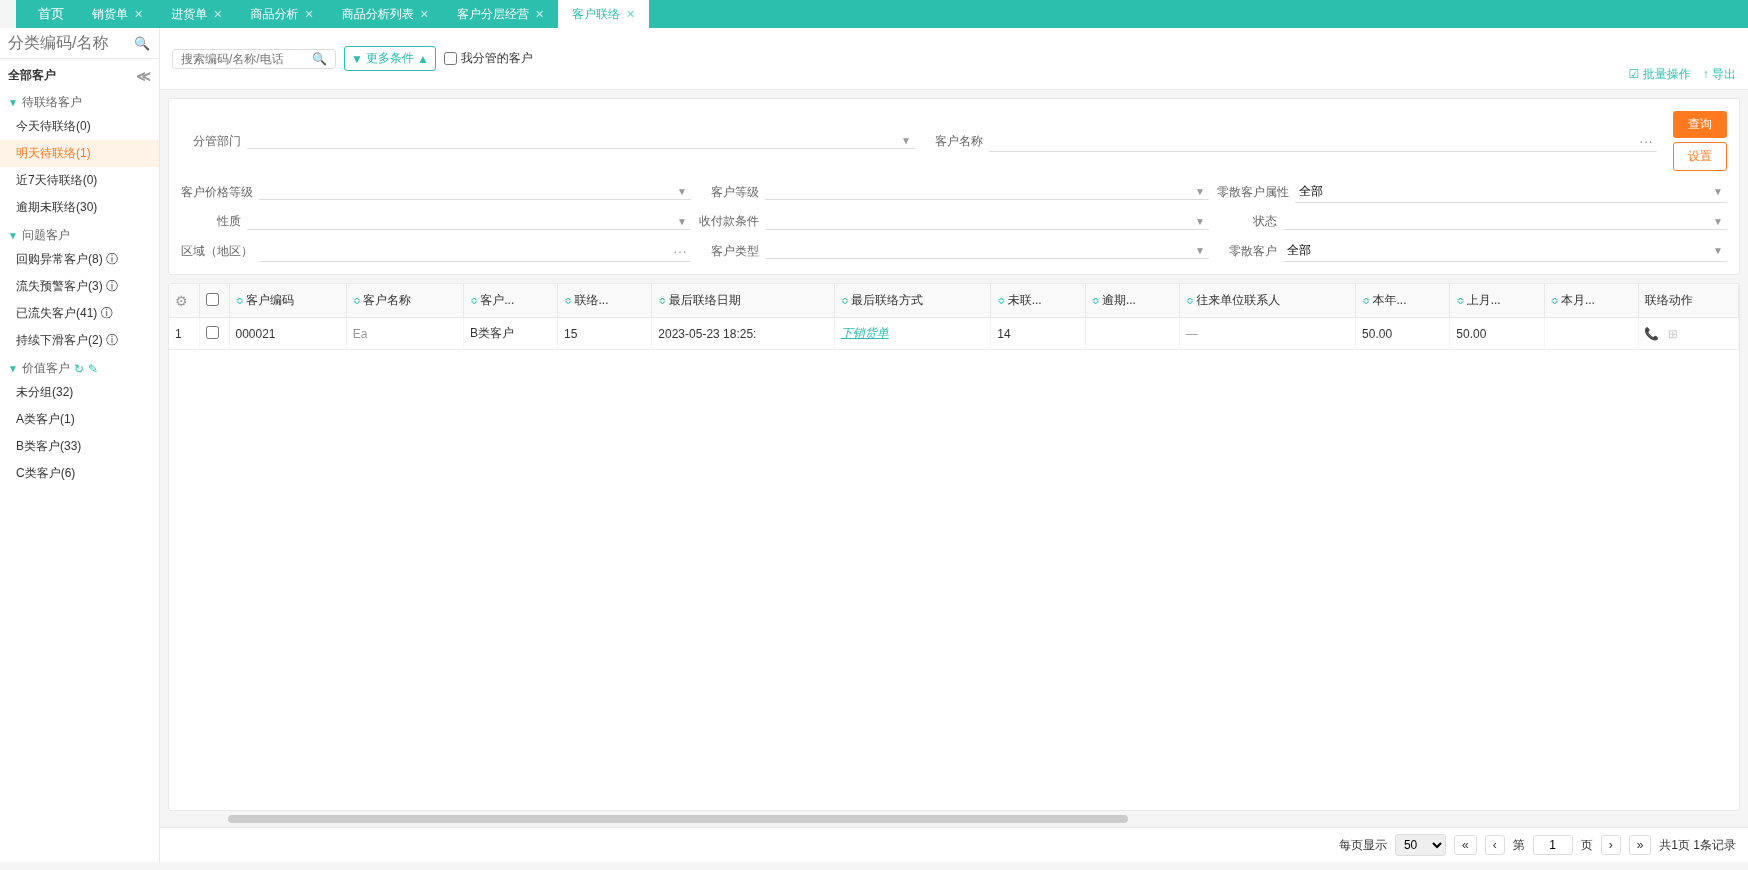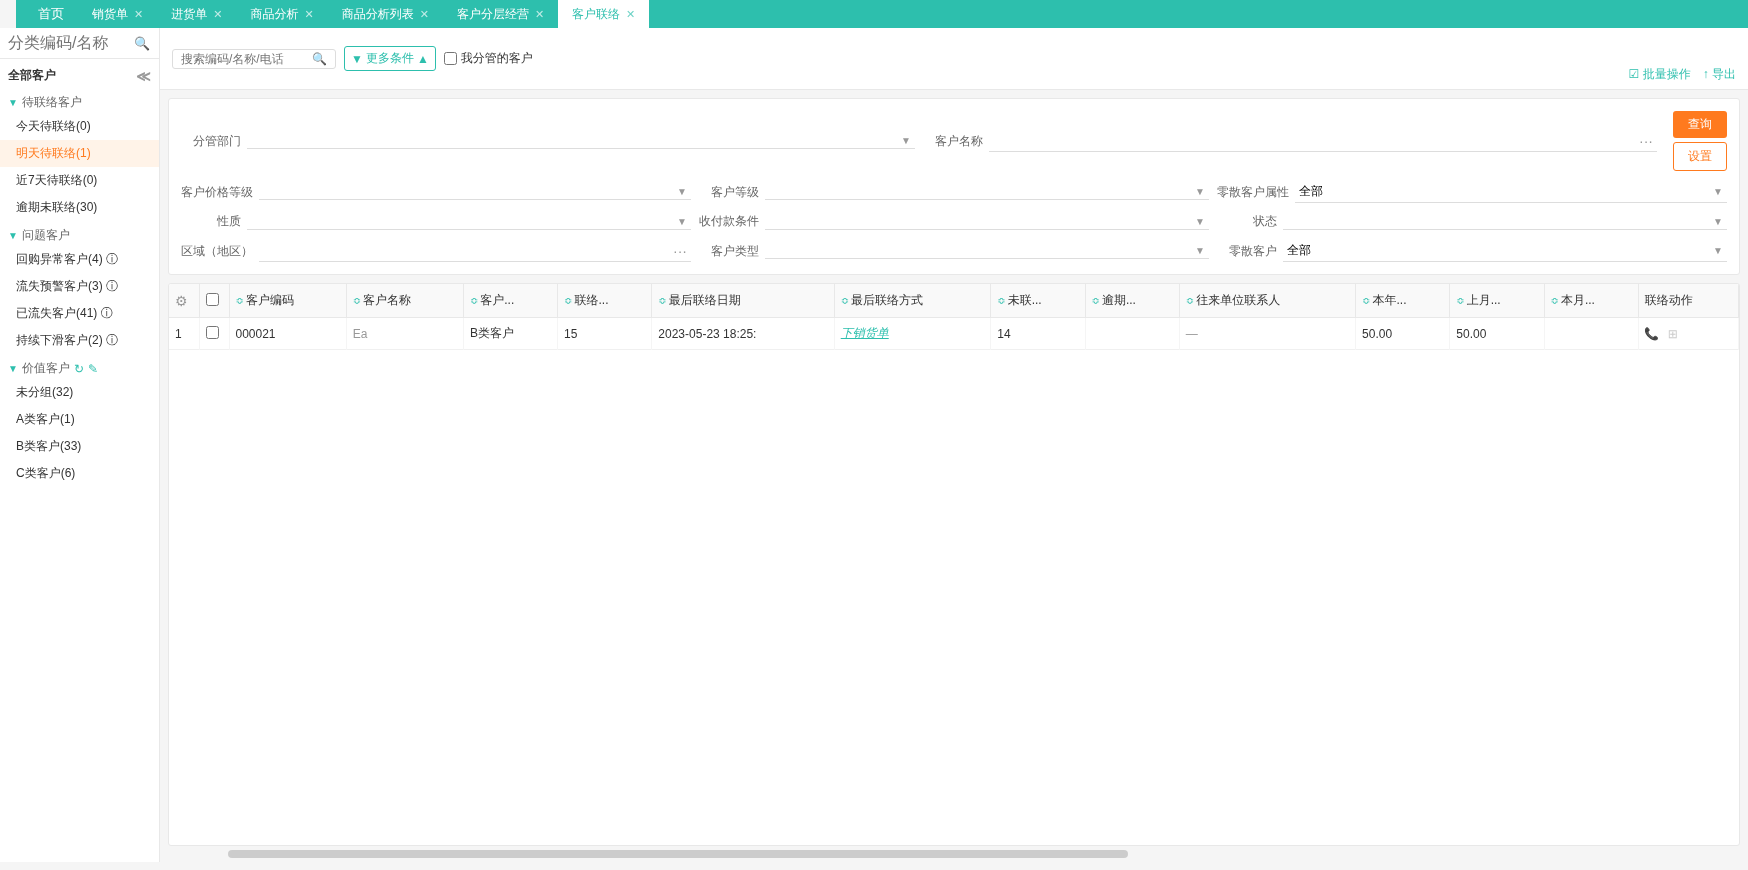--- a/index.html
+++ b/index.html
@@ -379,21 +379,21 @@
     </div>
     <div class="sidebar-item">今天待联络(0)</div>
     <div class="sidebar-item active">明天待联络(1)</div>
     <div class="sidebar-item">近7天待联络(0)</div>
     <div class="sidebar-item">逾期未联络(30)</div>
 
     <div class="sidebar-section-title">
       <span class="arrow">▼</span>
       <span>问题客户</span>
     </div>
-    <div class="sidebar-item">回购异常客户(4) ⓘ</div>
+    <div class="sidebar-item">回购异常客户(8) ⓘ</div>
     <div class="sidebar-item">流失预警客户(3) ⓘ</div>
     <div class="sidebar-item">已流失客户(41) ⓘ</div>
     <div class="sidebar-item">持续下滑客户(2) ⓘ</div>
 
     <div class="sidebar-section-title">
       <span class="arrow">▼</span>
       <span>价值客户</span>
       <span style="margin-left:4px;color:#2dbfad;cursor:pointer;">↻</span>
       <span style="margin-left:4px;color:#2dbfad;cursor:pointer;">✎</span>
     </div>
@@ -570,15 +570,31 @@
             </td>
           </tr>
         </tbody>
       </table>
     </div>
 
     <div class="h-scrollbar-area">
       <div class="h-scrollbar-thumb"></div>
     </div>
 
+    <div class="pagination">
+      <span>每页显示</span>
+      <select>
+        <option>50</option>
+        <option>100</option>
+        <option>200</option>
+      </select>
+      <button class="pagination-btn">«</button>
+      <button class="pagination-btn">‹</button>
+      <span>第</span>
+      <input class="page-input" type="text" value="1" style="">
+      <span>页</span>
+      <button class="pagination-btn">›</button>
+      <button class="pagination-btn">»</button>
+      <span>共1页 1条记录</span>
+    </div>
 
   </div>
 </div>
 
 </body></html>

